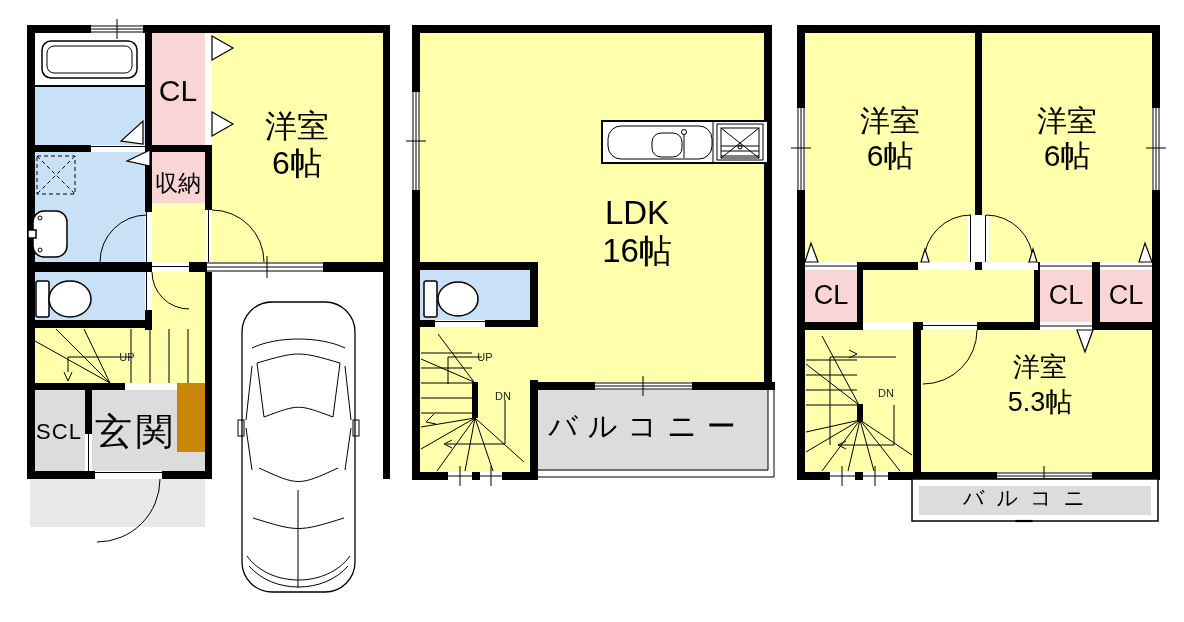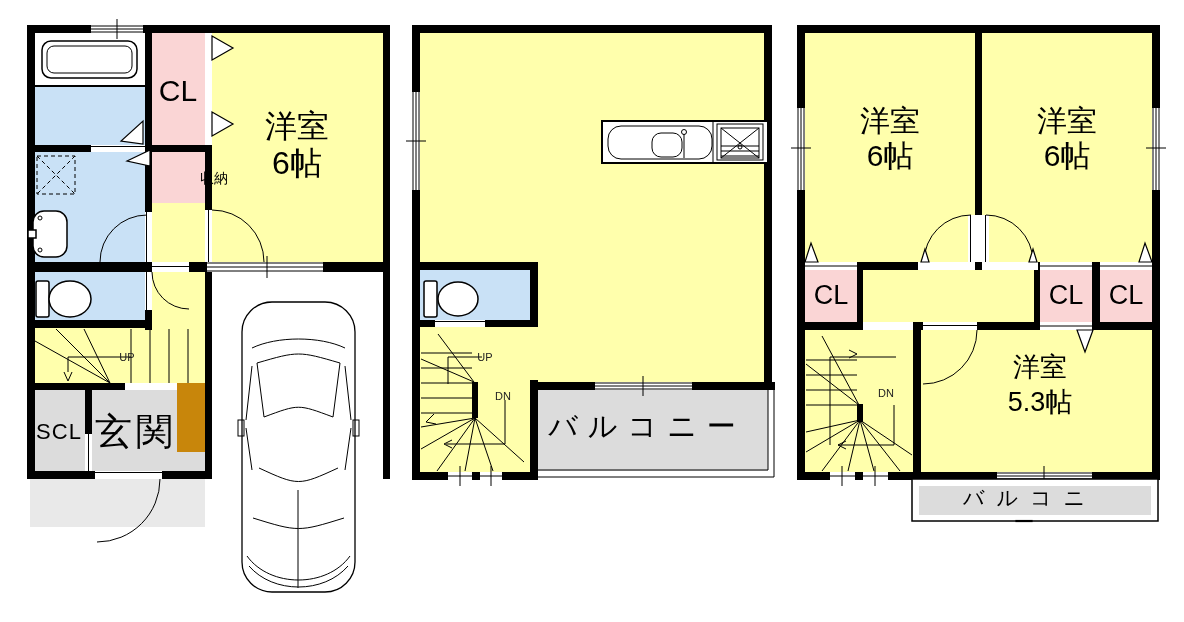--- a/index.html
+++ b/index.html
@@ -384,27 +384,29 @@
       <line x1="860" y1="420" x2="912" y2="455" class="ln-thin"></line>
       <path d="M 830 445 V 357 H 896" class="ln-thin"></path>
       <path d="M 894 405 V 445 H 838" class="ln-thin"></path>
       <polyline points="846,441 838,445 846,449" class="ln-thin"></polyline>
       <polyline points="849,350 857,354 849,358" class="ln-thin"></polyline>
     </g>
   </g>
 </svg>
 
   <div class="lbl" style="left:178px;top:74px;font-size:30px;">CL</div>
-  <div class="lbl" style="left:178px;top:170px;font-size:14px;margin-left:36px;">収納</div>
+  <div class="lbl" style="left:178px;top:170px;font-size:23px;">収納</div>
   <div class="lbl" style="left:297px;top:108px;font-size:32px;">洋室
 6帖</div>
   <div class="lbl" style="left:127px;top:351px;font-size:11px;color:#222;">UP</div>
   <div class="lbl" style="left:59px;top:419px;font-size:22px;letter-spacing:1px;">SCL</div>
   <div class="lbl" style="left:136px;top:411px;font-size:37px;letter-spacing:4px;">玄関</div>
 
+  <div class="lbl" style="left:637px;top:194px;font-size:33px;">LDK
+16帖</div>
   <div class="lbl" style="left:485px;top:351px;font-size:11px;color:#222;">UP</div>
   <div class="lbl" style="left:503px;top:390px;font-size:11px;color:#222;">DN</div>
   <div class="lbl" style="left:647px;top:410px;font-size:29px;letter-spacing:10px;">バルコニー</div>
 
   <div class="lbl" style="left:890px;top:104px;font-size:30px;">洋室
 6帖</div>
   <div class="lbl" style="left:1067px;top:104px;font-size:30px;">洋室
 6帖</div>
   <div class="lbl" style="left:831px;top:280px;font-size:27px;">CL</div>
   <div class="lbl" style="left:1066px;top:280px;font-size:27px;">CL</div>

